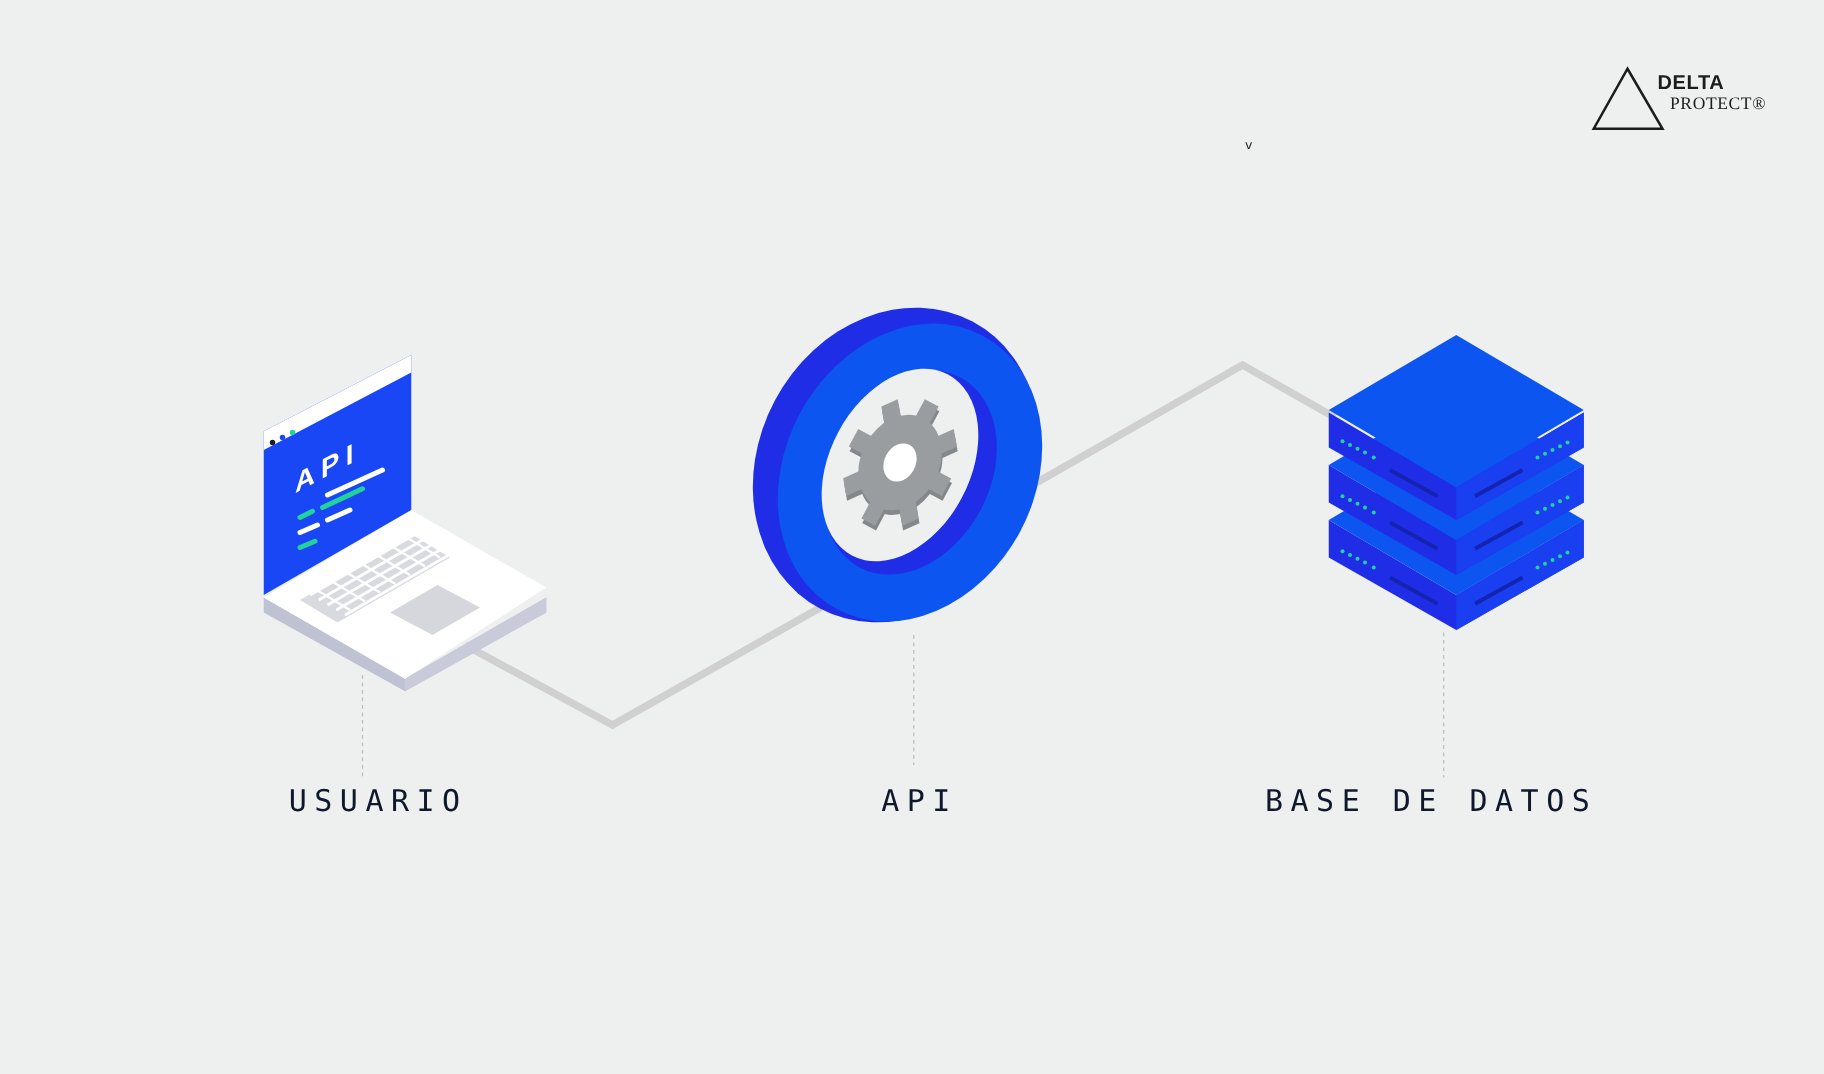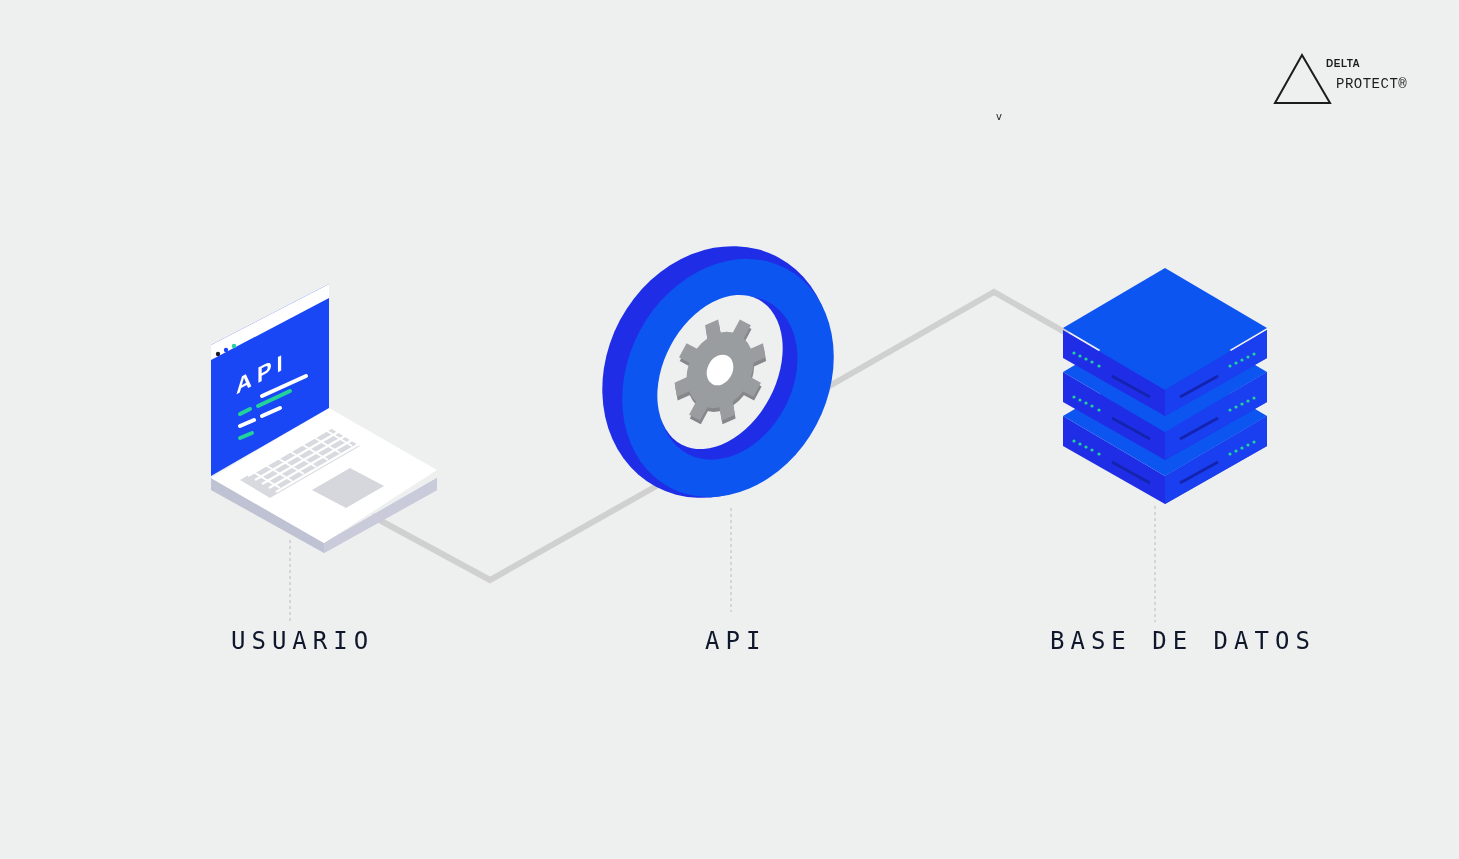--- a/index.html
+++ b/index.html
@@ -1,21 +1,21 @@
 <!DOCTYPE html>
 <html><head>
 <meta charset="utf-8">
 <style>
   html,body{margin:0;padding:0;}
   body{width:1459px;height:859px;background:#eeefef;position:relative;overflow:hidden;font-family:"DejaVu Sans Mono","Liberation Mono",monospace;}
   .canvas{position:absolute;left:0;top:0;width:1459px;height:859px;}
   .label{position:absolute;font-family:"DejaVu Sans Mono","Liberation Mono",monospace;font-size:24px;letter-spacing:6px;color:#0f172a;font-weight:400;}
   .logo{position:absolute;left:1272px;top:52px;width:150px;height:56px;}
-  .logo-text1{position:absolute;left:54px;top:6px;font-family:"Liberation Sans",sans-serif;font-weight:700;font-size:10px;color:#1c1c1c;letter-spacing:0.5px;}
-  .logo-text2{position:absolute;left:64px;top:24px;font-family:Liberation Mono, monospace;font-size:14px;color:#1c1c1c;letter-spacing:0.5px;text-align:center;}
+  .logo-text1{position:absolute;left:54px;top:6px;font-family:"Liberation Sans",sans-serif;font-weight:700;font-size:16px;color:#1c1c1c;letter-spacing:0.5px;}
+  .logo-text2{position:absolute;left:64px;top:24px;font-family:Liberation Serif, serif;font-size:14px;color:#1c1c1c;letter-spacing:0.5px;text-align:center;}
   .stray{position:absolute;left:996px;top:111px;font-family:"DejaVu Sans",sans-serif;font-size:10px;color:#222;}
 </style>
 </head>
 <body>
 
 <div class="canvas">
   <svg width="1459" height="859" viewBox="0 0 1459 859">
 
     <g>
       <polyline points="372,516 490,580 660,484" fill="none" stroke="#d0d0d0" stroke-width="6" stroke-linejoin="miter"></polyline>
@@ -167,21 +167,21 @@
           <circle cx="1242" cy="448" r="1.6"></circle>
           <circle cx="1248" cy="445" r="1.6"></circle>
           <circle cx="1254" cy="442" r="1.6"></circle>
       </g>
     </g>
   </svg>
 
   
   <div class="label" style="left:231px;top:627px;">USUARIO</div>
   <div class="label" style="left:705px;top:627px;">API</div>
-  <div class="label" style="left:1050px;top:627px;">BASE DE DATOS</div>
+  <div class="label" style="left:1012px;top:627px;">BASE DE DATOS</div>
 
   <div class="stray">v</div>
 
   
   <div class="logo">
     <svg width="60" height="56" viewBox="0 0 60 56" style="position:absolute;left:0;top:0;">
       <polygon points="30,3 58,51 3,51" fill="none" stroke="#1c1c1c" stroke-width="2"></polygon>
     </svg>
     <div class="logo-text1">DELTA</div>
     <div class="logo-text2">PROTECT®</div>

